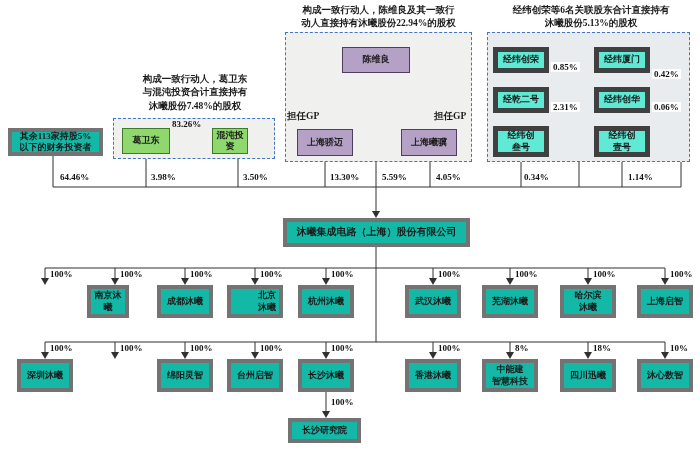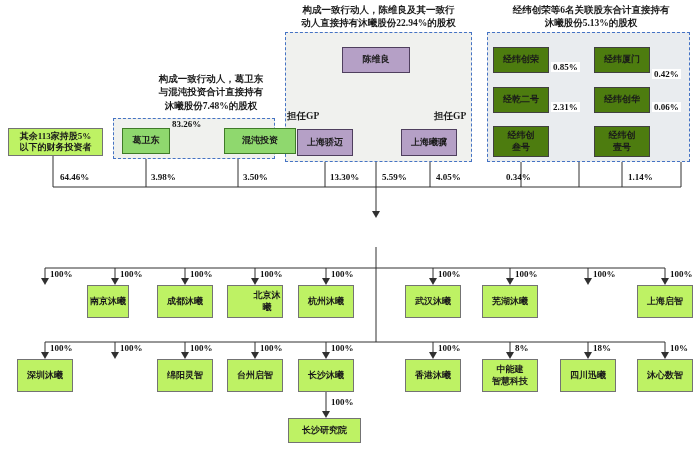--- a/index.html
+++ b/index.html
@@ -5,27 +5,27 @@
   html,body{margin:0;padding:0;background:#fff;}
   #stage{
     position:relative;width:700px;height:453px;background:#ffffff;overflow:hidden;
     font-family:"Liberation Serif","DejaVu Serif",serif;color:#1a1a1a;
   }
   .wires{position:absolute;left:0;top:0;pointer-events:none;}
   .group{position:absolute;border:1.5px dashed #4573c4;box-sizing:border-box;}
   .g-gray{background:#f0f1ee;}
   .g-blue{background:#e9ecef;}
   .box{
-    position:absolute;box-sizing:border-box;border:1px solid #737373;background:#bef264;
+    position:absolute;box-sizing:border-box;border:4px solid #737373;background:#14b8a6;
     display:flex;align-items:center;justify-content:center;text-align:center;
     font-size:9px;font-weight:bold;line-height:1.25;white-space:pre-line;z-index:3;
   }
   .green-box{background:#8fd86e;border:1.2px solid #3f7a28;}
   .purple-box{background:#b5a0c6;border:1.2px solid #4f3f5e;}
-  .blue-box{background:#4d7c0f;border:1px solid #404040;}
+  .blue-box{background:#5eead4;border:5px solid #404040;}
   .caption{
     position:absolute;text-align:center;font-size:9.5px;font-weight:bold;
     line-height:1.4;white-space:pre-line;z-index:2;
   }
   .pct{
     position:absolute;font-size:9px;font-weight:bold;white-space:nowrap;z-index:4;color:#111;
   }
   .pct-bg{background:#fff;padding:0 2px;}
   .gp{position:absolute;font-size:9.5px;font-weight:bold;z-index:4;}
   .company{font-size:10px;}
@@ -93,32 +93,32 @@
       <path d="M665,342 V352" marker-end="url(#arr)"></path>
 
       <path d="M326,392 V411" marker-end="url(#arr)"></path>
     </g>
   </svg>
 
   <div class="group g-gray" style="left:113px;top:118px;width:162px;height:41px;"></div>
   <div class="group g-gray" style="left:285px;top:32px;width:187px;height:130px;"></div>
   <div class="group g-blue" style="left:487px;top:32px;width:203px;height:130px;"></div>
 
-  <div class="caption" style="left:136px;top:73px;width:150px;">构成一致行动人，葛卫东
+  <div class="caption" style="left:120px;top:73px;width:150px;">构成一致行动人，葛卫东
 与混沌投资合计直接持有
 沐曦股份7.48%的股权</div>
   <div class="caption" style="left:287px;top:4px;width:183px;">构成一致行动人，陈维良及其一致行
 动人直接持有沐曦股份22.94%的股权</div>
   <div class="caption" style="left:495px;top:4px;width:192px;">经纬创荣等6名关联股东合计直接持有
 沐曦股份5.13%的股权</div>
 
   <div class="box" style="left:8px;top:128px;width:95px;height:28px;">其余113家持股5%
 以下的财务投资者</div>
   <div class="box green-box" style="left:122px;top:128px;width:48px;height:26px;">葛卫东</div>
-  <div class="box green-box" style="left:224px;top:128px;width:72px;height:26px;">混沌投资</div>
+  <div class="box green-box" style="left:212px;top:128px;width:36px;height:26px;">混沌投资</div>
   <div class="box purple-box" style="left:342px;top:47px;width:68px;height:26px;">陈维良</div>
   <div class="box purple-box" style="left:297px;top:129px;width:56px;height:27px;">上海骄迈</div>
   <div class="box purple-box" style="left:401px;top:129px;width:56px;height:27px;">上海曦骥</div>
   <div class="gp" style="left:287px;top:110px;">担任GP</div>
   <div class="gp" style="left:434px;top:110px;">担任GP</div>
 
   <div class="box blue-box" style="left:493px;top:47px;width:56px;height:26px;">经纬创荣</div>
   <div class="box blue-box" style="left:594px;top:47px;width:56px;height:26px;">经纬厦门</div>
   <div class="box blue-box" style="left:493px;top:87px;width:56px;height:26px;">经乾二号</div>
   <div class="box blue-box" style="left:594px;top:87px;width:56px;height:26px;">经纬创华</div>
@@ -126,35 +126,38 @@
 叁号</div>
   <div class="box blue-box" style="left:594px;top:126px;width:56px;height:31px;">经纬创
 壹号</div>
 
   <div class="pct" style="left:60px;top:172px;">64.46%</div>
   <div class="pct" style="left:151px;top:172px;">3.98%</div>
   <div class="pct" style="left:243px;top:172px;">3.50%</div>
   <div class="pct" style="left:330px;top:172px;">13.30%</div>
   <div class="pct" style="left:382px;top:172px;">5.59%</div>
   <div class="pct" style="left:436px;top:172px;">4.05%</div>
-  <div class="pct" style="left:506px;top:172px;">0.34%</div>
+  <div class="pct" style="left:524px;top:172px;">0.34%</div>
   <div class="pct" style="left:628px;top:172px;">1.14%</div>
   <div class="pct" style="left:172px;top:119px;">83.26%</div>
   <div class="pct pct-bg" style="left:551px;top:62px;">0.85%</div>
   <div class="pct pct-bg" style="left:551px;top:102px;">2.31%</div>
   <div class="pct pct-bg" style="left:652px;top:62px;margin-top:7px;">0.42%</div>
   <div class="pct pct-bg" style="left:652px;top:102px;">0.06%</div>
 
+  <div class="box company" style="left:283px;top:218px;width:187px;height:29px;">沐曦集成电路（上海）股份有限公司</div>
 
   <div class="box" style="left:87px;top:285px;width:42px;height:33px;">南京沐曦</div>
   <div class="box" style="left:157px;top:285px;width:56px;height:33px;">成都沐曦</div>
   <div class="box" style="left:227px;top:285px;width:56px;height:33px;padding-left:24px;">北京沐曦</div>
   <div class="box" style="left:298px;top:285px;width:56px;height:33px;">杭州沐曦</div>
   <div class="box" style="left:405px;top:285px;width:56px;height:33px;">武汉沐曦</div>
   <div class="box" style="left:482px;top:285px;width:56px;height:33px;">芜湖沐曦</div>
+  <div class="box" style="left:560px;top:285px;width:56px;height:33px;">哈尔滨
+沐曦</div>
   <div class="box" style="left:637px;top:285px;width:56px;height:33px;">上海启智</div>
 
   <div class="pct" style="left:50px;top:269px;">100%</div>
   <div class="pct" style="left:120px;top:269px;">100%</div>
   <div class="pct" style="left:190px;top:269px;">100%</div>
   <div class="pct" style="left:260px;top:269px;">100%</div>
   <div class="pct" style="left:331px;top:269px;">100%</div>
   <div class="pct" style="left:438px;top:269px;">100%</div>
   <div class="pct" style="left:515px;top:269px;">100%</div>
   <div class="pct" style="left:593px;top:269px;">100%</div>

